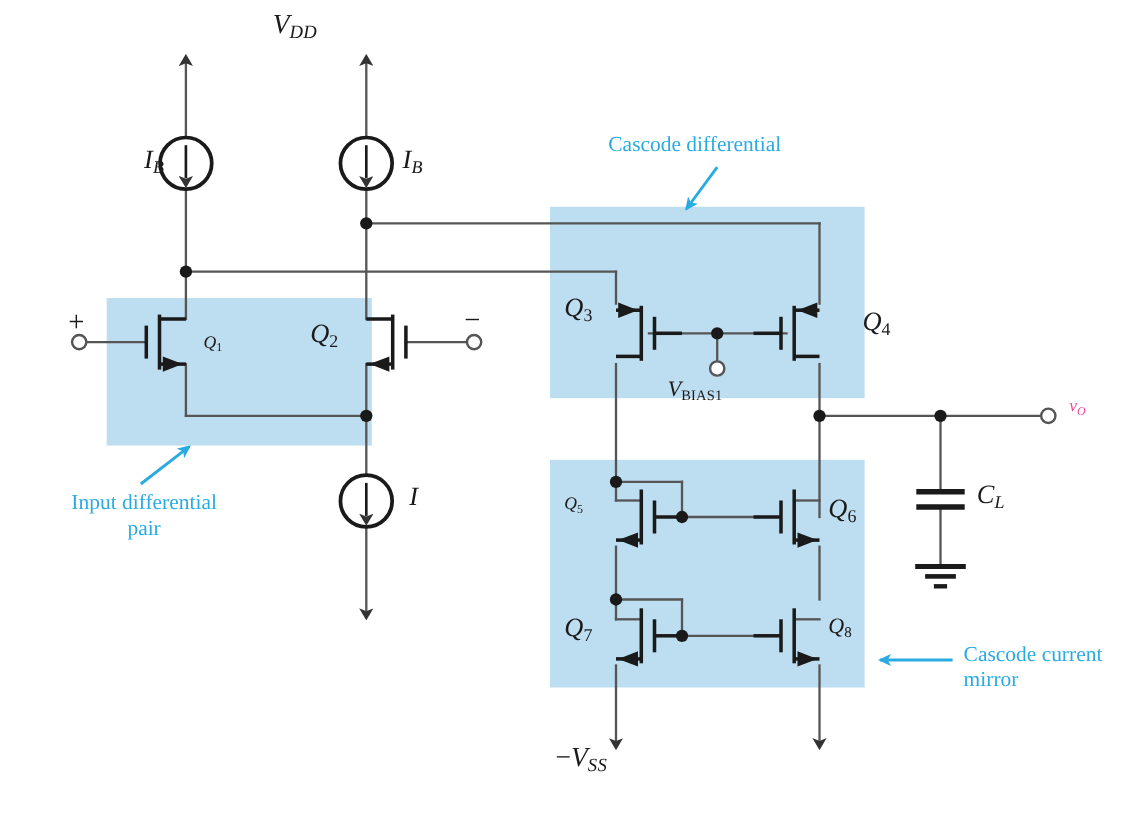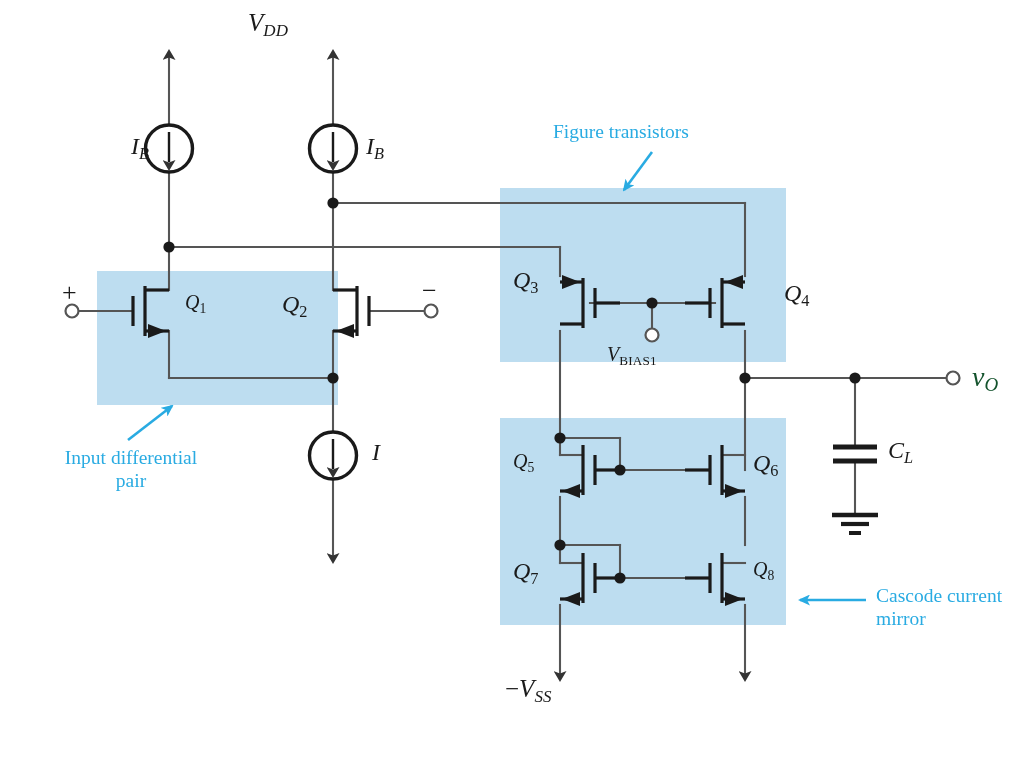--- a/index.html
+++ b/index.html
@@ -281,70 +281,70 @@
   </div>
 
   <div class="lbl" style="left:372px; top:440px; font-size:24px;">
     <i>I</i>
   </div>
 
   <div class="termsign" style="left:62px; top:278px; font-size:26px;">+</div>
 
   <div class="termsign" style="left:422px; top:276px; font-size:26px;">−</div>
 
-  <div class="lbl" style="left:185px; top:292px; font-size:20px;text-align:center;">
+  <div class="lbl" style="left:185px; top:304px; font-size:16px;text-align:center;">
     <i>Q</i><span class="sub sub-up">1</span>
   </div>
 
   <div class="lbl" style="left:282px; top:292px; font-size:24px;">
     <i>Q</i><span class="sub sub-up">2</span>
   </div>
 
   <div class="lbl" style="left:513px; top:268px; font-size:24px;">
     <i>Q</i><span class="sub sub-up">3</span>
   </div>
 
   <div class="lbl" style="left:784px; top:281px; font-size:24px;">
     <i>Q</i><span class="sub sub-up">4</span>
   </div>
 
-  <div class="lbl" style="left:513px; top:451px; font-size:20px;">
+  <div class="lbl" style="left:513px; top:451px; font-size:16px;">
     <i>Q</i><span class="sub sub-up">5</span>
   </div>
 
   <div class="lbl" style="left:753px; top:451px; font-size:24px;">
     <i>Q</i><span class="sub sub-up">6</span>
   </div>
 
   <div class="lbl" style="left:513px; top:559px; font-size:24px;">
     <i>Q</i><span class="sub sub-up">7</span>
   </div>
 
   <div class="lbl" style="left:753px; top:559px; font-size:20px;">
     <i>Q</i><span class="sub sub-up">8</span>
   </div>
 
   <div class="lbl" style="left:607px; top:344px; font-size:20px;">
     <i>V</i><span class="sub sub-up" style="font-size:0.66em;">BIAS1</span>
   </div>
 
-  <div class="lbl" style="left:972px; top:362px; font-size:28px; color:#14532d;">
+  <div class="lbl" style="left:972px; top:362px; font-size:16px; color:#ec4899;">
     <i>v</i><span class="sub">O</span>
   </div>
 
   <div class="lbl" style="left:888px; top:438px; font-size:24px;">
     <i>C</i><span class="sub">L</span>
   </div>
 
   <div class="lbl" style="left:505px; top:676px; font-size:25px;">
     <span>−</span><i>V</i><span class="sub">SS</span>
   </div>
 
   <div class="annot" style="left:553px; top:120px;">
-    <span>Figure transistors</span>
+    <span>Cascode differential</span>
   </div>
 
   <div class="annot center" style="left:36px; top:446px; width:190px;">
     <div>Input differential</div>
     <div>pair</div>
   </div>
 
   <div class="annot" style="left:876px; top:584px;">
     <div>Cascode current</div>
     <div>mirror</div>

